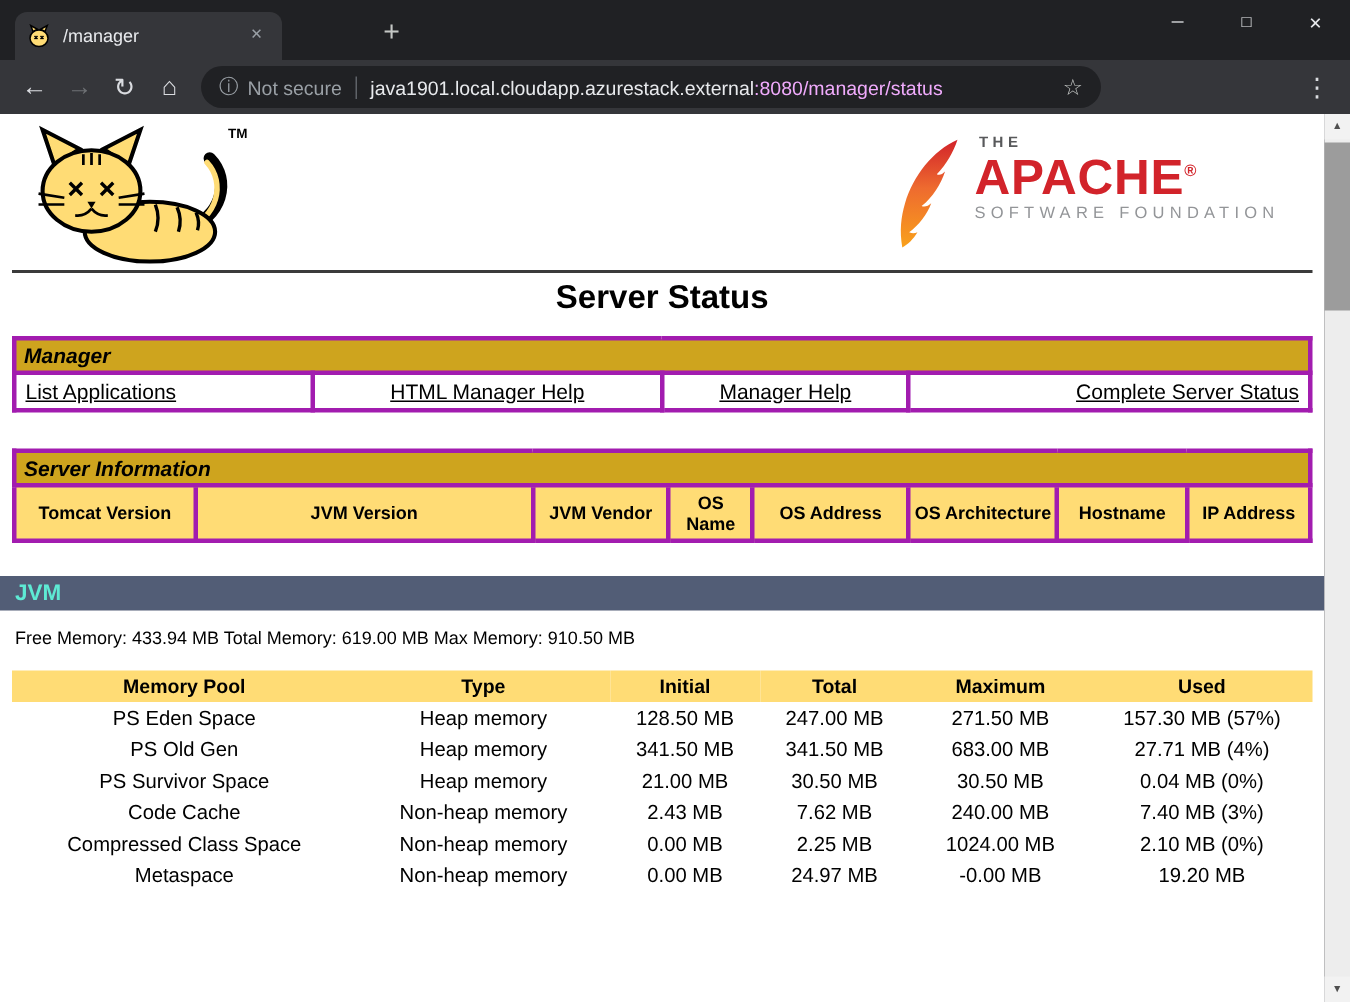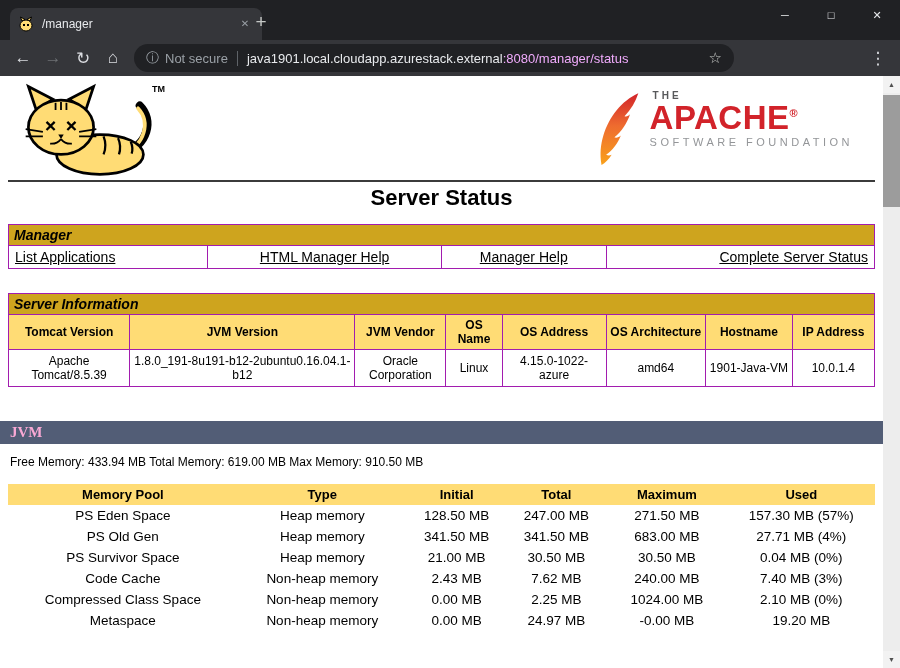--- a/index.html
+++ b/index.html
@@ -2,21 +2,21 @@
 <html><head>
 <meta charset="utf-8">
 <style>
   * { margin:0; padding:0; box-sizing:border-box; }
   html,body { width:900px; height:668px; overflow:hidden; background:#202124;
               font-family:"Liberation Sans", sans-serif; }
   .window { position:relative; width:900px; height:668px; }
 
   
   .tabstrip { position:relative; height:40px; background:#202124; }
-  .tab { position:absolute; left:10px; top:8px; width:252px; height:32px;
+  .tab { position:absolute; left:10px; top:8px; width:178px; height:32px;
          background:#35363A; border-radius:8px 8px 0 0; display:flex;
          align-items:center; padding:0 8px; }
   .favicon { width:16px; height:16px; margin-right:8px; flex:0 0 16px; }
   .tab-title { color:#E8EAED; font-size:12px; flex:1; white-space:nowrap; overflow:hidden; }
   .tab-close { color:#9AA0A6; font-size:10px; width:18px; height:18px; line-height:18px;
                text-align:center; border-radius:50%; }
   .newtab { position:absolute; left:248px; top:10px; width:26px; height:26px;
             color:#C4C7C5; font-size:19px; text-align:center; line-height:24px; }
   .wincontrols { position:absolute; right:0; top:0; display:flex; }
   .winbtn { width:46px; height:30px; display:flex; align-items:center; justify-content:center;
@@ -48,37 +48,37 @@
   .apache-the { font-size:10px; color:#58595B; letter-spacing:3px; font-weight:bold; margin-left:3px; }
   .apache-name { font-size:33px; line-height:1.05; color:#D2232A; font-weight:bold; letter-spacing:0.5px; }
   .apache-reg { font-size:11px; vertical-align:super; }
   .apache-sub { font-size:11px; color:#939598; letter-spacing:3.5px; margin-top:0; }
 
   .rule { height:2px; background:#3B3B3B; border:none; }
 
   .page-title { text-align:center; font-size:22px; font-weight:bold; margin:3px 0 13px; }
 
   table.tbl { width:100%; border-collapse:collapse; border:1px solid #000; table-layout:fixed; }
-  table.tbl td, table.tbl th { border:1px solid #a21caf; }
+  table.tbl td, table.tbl th { border:3px solid #a21caf; }
   .title-row { background:#CEA41E; font-weight:bold; font-style:italic; font-size:14px;
                text-align:left; padding:2px 5px; }
   .link-cell { font-size:14px; padding:3px 6px; }
   .link-cell.left { text-align:left; }
   .link-cell.center { text-align:center; }
   .link-cell.right { text-align:right; }
   a.mlink { color:#000; text-decoration:underline; }
 
   .manager-table { margin-top:12px; }
   .server-info { margin-top:24px; }
   .server-info th.col-head { background:#FFDC75; font-size:12px; font-weight:bold;
                              text-align:center; vertical-align:middle; padding:3px 2px; height:35px; }
   .server-info td.val { font-size:12px; text-align:center; vertical-align:middle; padding:4px 3px; height:34px; }
 
-  .jvm-bar { margin:34px -8px 0 -8px; background:#525D76; color:#f9a8d4; font-weight:bold;
-             font-size:15px; padding:3px 10px;font-family:Liberation Serif, serif; }
+  .jvm-bar { margin:22px -8px 0 -8px; background:#525D76; color:#5eead4; font-weight:bold;
+             font-size:15px; padding:3px 10px; }
   .mem-line { font-size:12px; margin:11px 0 15px 2px; }
 
   table.mem-table { width:100%; border-collapse:collapse; table-layout:fixed; }
   .mem-table th { background:#FFDC75; font-size:13px; font-weight:bold; text-align:center; padding:3px 0; }
   .mem-table td { font-size:13.5px; text-align:center; padding:2px 0; height:21px; }
 
   
   .scrollbar { position:absolute; right:0; top:76px; bottom:0; width:17px; background:#EDEDED; }
   .sb-btn { position:absolute; left:0; width:17px; height:17px; display:flex; align-items:center;
             justify-content:center; font-size:7px; color:#4F4F4F; background:#F2F2F2; }
@@ -211,30 +211,20 @@
       <tr>
         <th class="col-head">Tomcat Version</th>
         <th class="col-head">JVM Version</th>
         <th class="col-head">JVM Vendor</th>
         <th class="col-head">OS Name</th>
         <th class="col-head">OS Address</th>
         <th class="col-head">OS Architecture</th>
         <th class="col-head">Hostname</th>
         <th class="col-head">IP Address</th>
       </tr>
-      <tr>
-        <td class="val">Apache Tomcat/8.5.39</td>
-        <td class="val">1.8.0_191-8u191-b12-2ubuntu0.16.04.1-b12</td>
-        <td class="val">Oracle Corporation</td>
-        <td class="val">Linux</td>
-        <td class="val">4.15.0-1022-azure</td>
-        <td class="val">amd64</td>
-        <td class="val">1901-Java-VM</td>
-        <td class="val">10.0.1.4</td>
-      </tr>
     </tbody>
       </table>
 
     <div class="jvm-bar">JVM</div>
     <p class="mem-line">Free Memory: 433.94 MB Total Memory: 619.00 MB Max Memory: 910.50 MB</p>
 
     <table class="mem-table">
       <colgroup>
         <col style="width:26.5%">
           <col style="width:19.5%">

